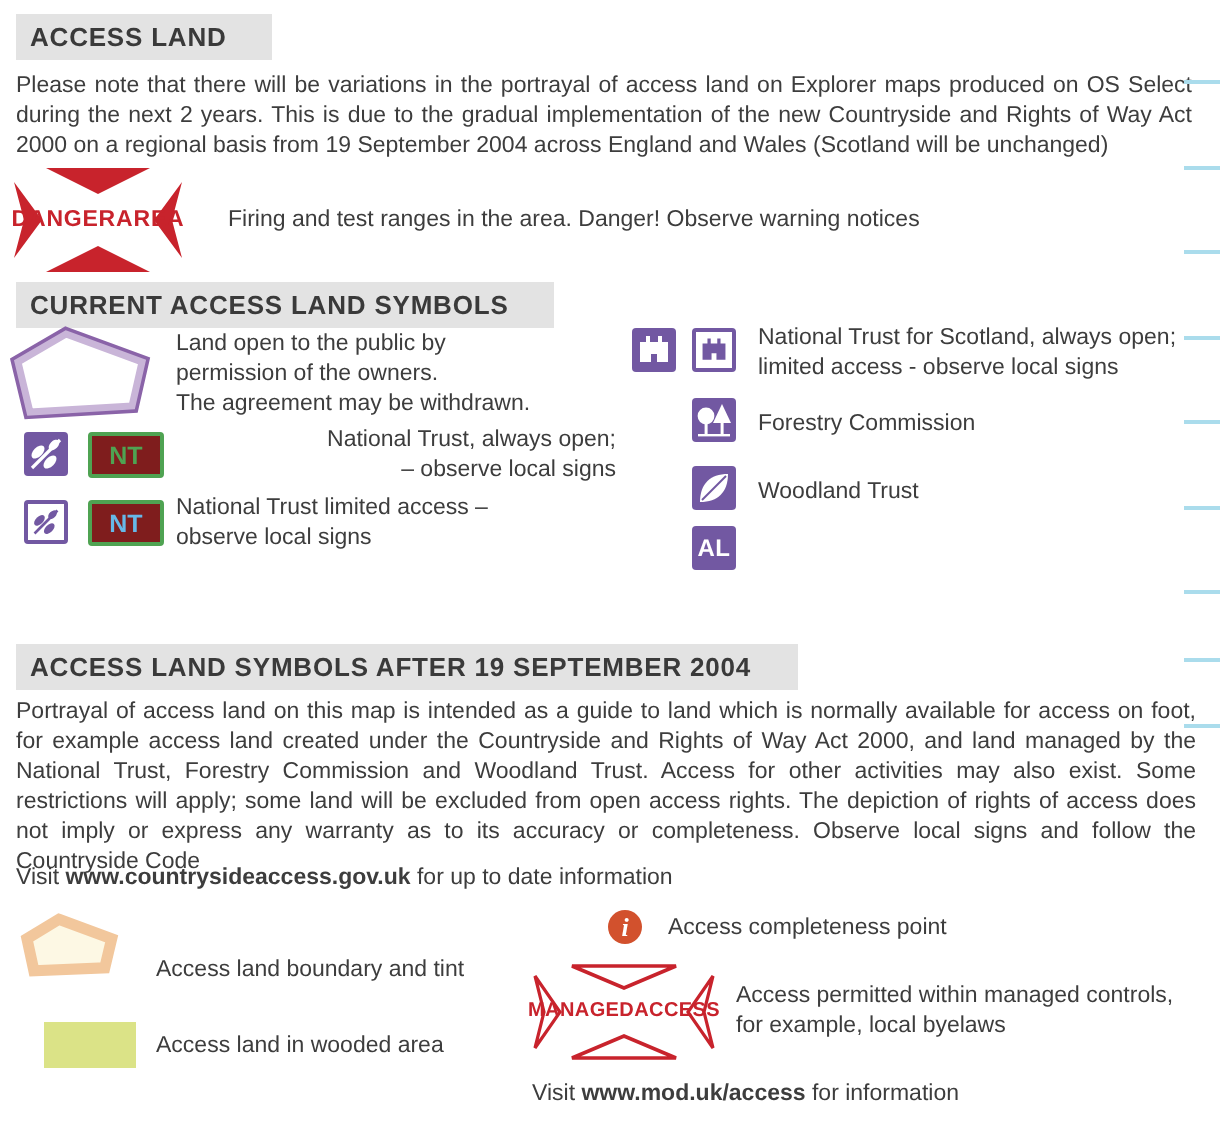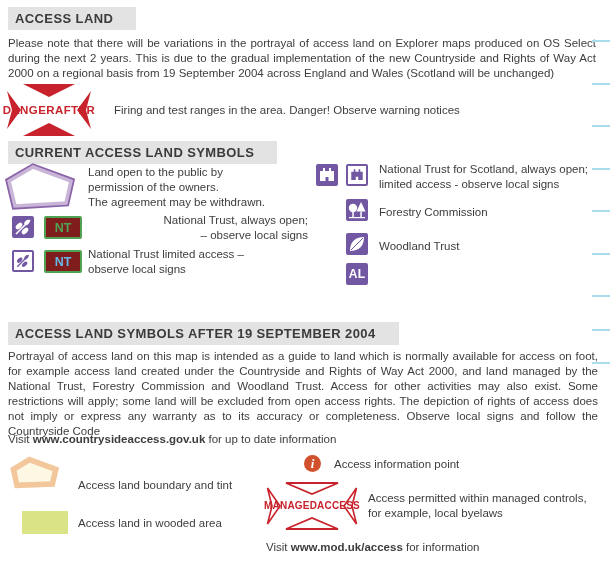--- a/index.html
+++ b/index.html
@@ -46,21 +46,21 @@
 
   <div class="abs" style="left:6px; top:84px; width:86px; height:52px;">
     <svg width="86" height="52" viewBox="0 0 86 52">
       <polygon points="17,0 69,0 43,13" fill="#c8232c"></polygon>
       <polygon points="17,52 69,52 43,39" fill="#c8232c"></polygon>
       <polygon points="1,7 15,26 1,45 6,26" fill="#c8232c"></polygon>
       <polygon points="85,7 71,26 85,45 80,26" fill="#c8232c"></polygon>
     </svg>
     <div class="sym-words danger-words">
       <div>DANGER</div>
-      <div>AFTER</div>
+      <div>AREA</div>
     </div>
   </div>
   <div class="abs body-text" style="left:114px; top:103px; width:440px;">Firing and test ranges in the area. Danger! Observe warning notices</div>
 
   <div class="abs sec-header" style="left:8px; top:141px;">CURRENT ACCESS LAND SYMBOLS</div>
 
   <svg class="abs" style="left:5px; top:163px;" width="72" height="47" viewBox="0 0 72 47">
     <polygon points="28,4 66,18 61,40 10,43 4,18" fill="none" stroke="#8a63a8" stroke-width="7"></polygon>
     <polygon points="28,4 66,18 61,40 10,43 4,18" fill="#ffffff" stroke="#c9b5d8" stroke-width="3.5"></polygon>
   </svg>
@@ -144,21 +144,21 @@
     <polygon points="28,5 66,19 61,40 10,42 5,19" fill="#fdf8e4" stroke="#f2c79c" stroke-width="8"></polygon>
   </svg>
   <div class="abs body-text" style="left:78px; top:478px;">Access land boundary and tint</div>
 
   <div class="abs wooded-rect" style="left:22px; top:511px;"></div>
   <div class="abs body-text" style="left:78px; top:516px;">Access land in wooded area</div>
 
   <div class="abs info-circle" style="left:304px; top:455px;">
     <span class="info-i">i</span>
   </div>
-  <div class="abs body-text" style="left:334px; top:457px;">Access information point</div>
+  <div class="abs body-text" style="left:334px; top:457px;">Access completeness point</div>
 
   <div class="abs" style="left:266px; top:482px; width:92px; height:48px;">
     <svg width="92" height="48" viewBox="0 0 92 48">
       <polygon points="20,1 72,1 46,12" fill="none" stroke="#c8232c" stroke-width="1.8"></polygon>
       <polygon points="20,47 72,47 46,36" fill="none" stroke="#c8232c" stroke-width="1.8"></polygon>
       <polygon points="1.5,6 14,24 1.5,42 6,24" fill="none" stroke="#c8232c" stroke-width="1.6"></polygon>
       <polygon points="90.5,6 78,24 90.5,42 86,24" fill="none" stroke="#c8232c" stroke-width="1.6"></polygon>
     </svg>
     <div class="sym-words managed-words">
       <div>MANAGED</div>

